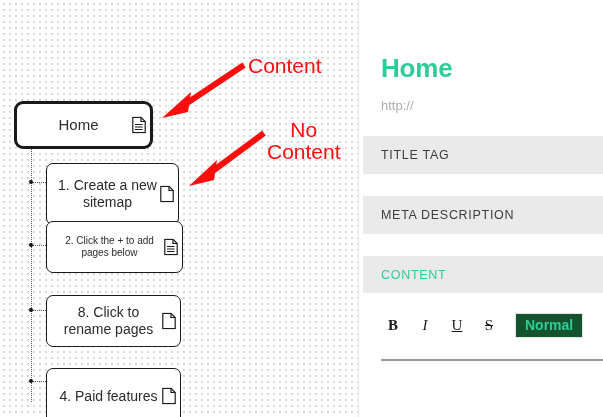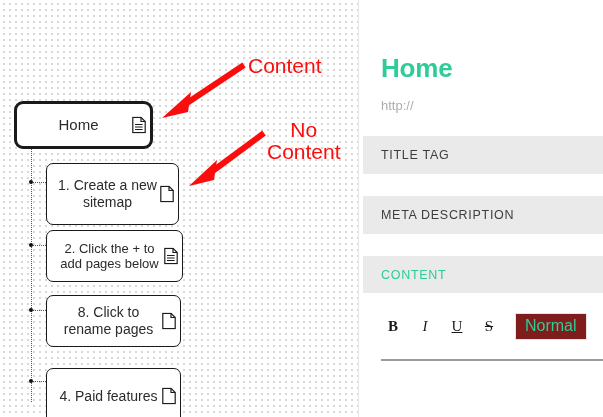--- a/index.html
+++ b/index.html
@@ -166,24 +166,24 @@
     font-family: "Liberation Serif", serif;
   }
   .fmt-btn.b { font-weight: bold; }
   .fmt-btn.i { font-style: italic; }
   .fmt-btn.u { text-decoration: underline; }
   .fmt-btn.s { text-decoration: line-through; }
   .style-select {
     margin-left: 10px;
     padding: 3px 9px 4px 9px;
     border: 1px solid #e4e4e4;
-    background: #7f1d1d;
+    background: #14532d;
     color: #2ecc96;
-    font-size: 16px;
-    font-weight: normal;
+    font-size: 14px;
+    font-weight: bold;
     font-family: "Liberation Sans", sans-serif;
   }
   .editor-rule {
     position: absolute;
     left: 18px;
     top: 66px;
     width: 230px;
     height: 2px;
     background: #9b9b9b;
   }
@@ -221,21 +221,21 @@
     </div>
 
     <div class="node" style="left:46px; top:163px; width:133px; height:62px; font-size:14px;">
       <span class="label">1. Create a new sitemap</span>
       <svg class="pageicon" viewBox="0 0 14 17">
         <path d="M0.8 0.8 H9 L13.2 5 V16.2 H0.8 Z" fill="#ffffff" stroke="#1b1b1b" stroke-width="1.2"></path>
         <path d="M9 0.8 V5 H13.2" fill="none" stroke="#1b1b1b" stroke-width="1.2"></path>
       </svg>
     </div>
 
-    <div class="node" style="left:46px; top:230px; width:137px; height:52px; font-size:13px;">
+    <div class="node" style="left:46px; top:221px; width:137px; height:52px; font-size:10px;">
       <span class="label">2. Click the + to add pages below</span>
       <svg class="pageicon" viewBox="0 0 14 17">
         <path d="M0.8 0.8 H9 L13.2 5 V16.2 H0.8 Z" fill="#ffffff" stroke="#1b1b1b" stroke-width="1.2"></path>
         <path d="M9 0.8 V5 H13.2" fill="none" stroke="#1b1b1b" stroke-width="1.2"></path>
         <line x1="3" y1="8" x2="10.6" y2="8" stroke="#1b1b1b" stroke-width="1"></line>
         <line x1="3" y1="10.5" x2="10.6" y2="10.5" stroke="#1b1b1b" stroke-width="1"></line>
         <line x1="3" y1="13" x2="10.6" y2="13" stroke="#1b1b1b" stroke-width="1"></line>
       </svg>
     </div>
 

